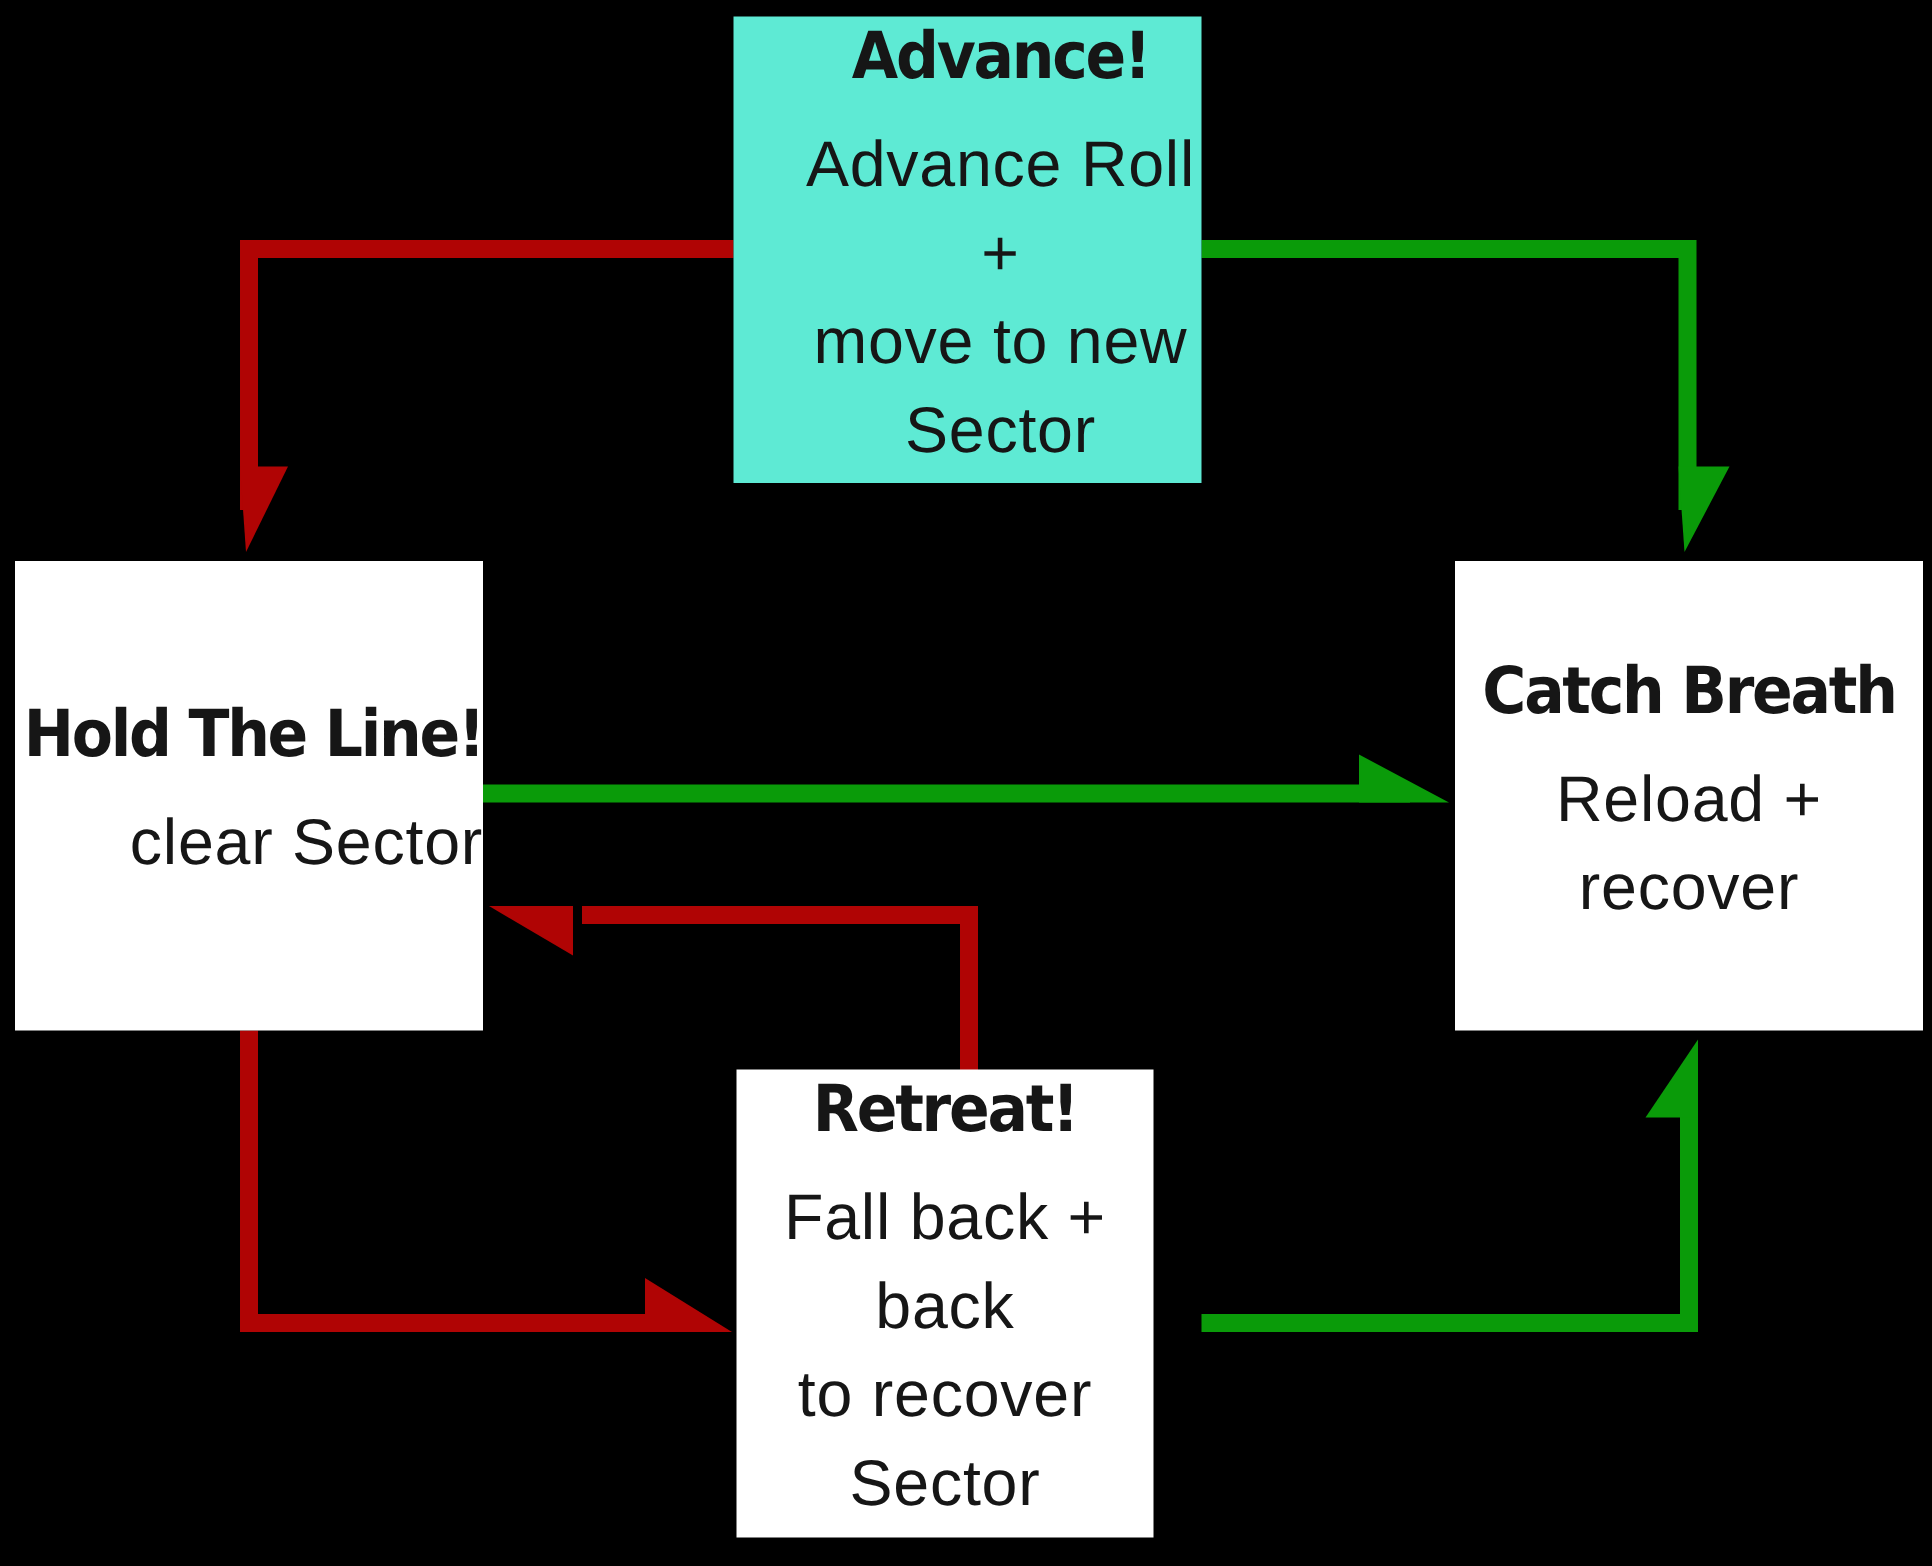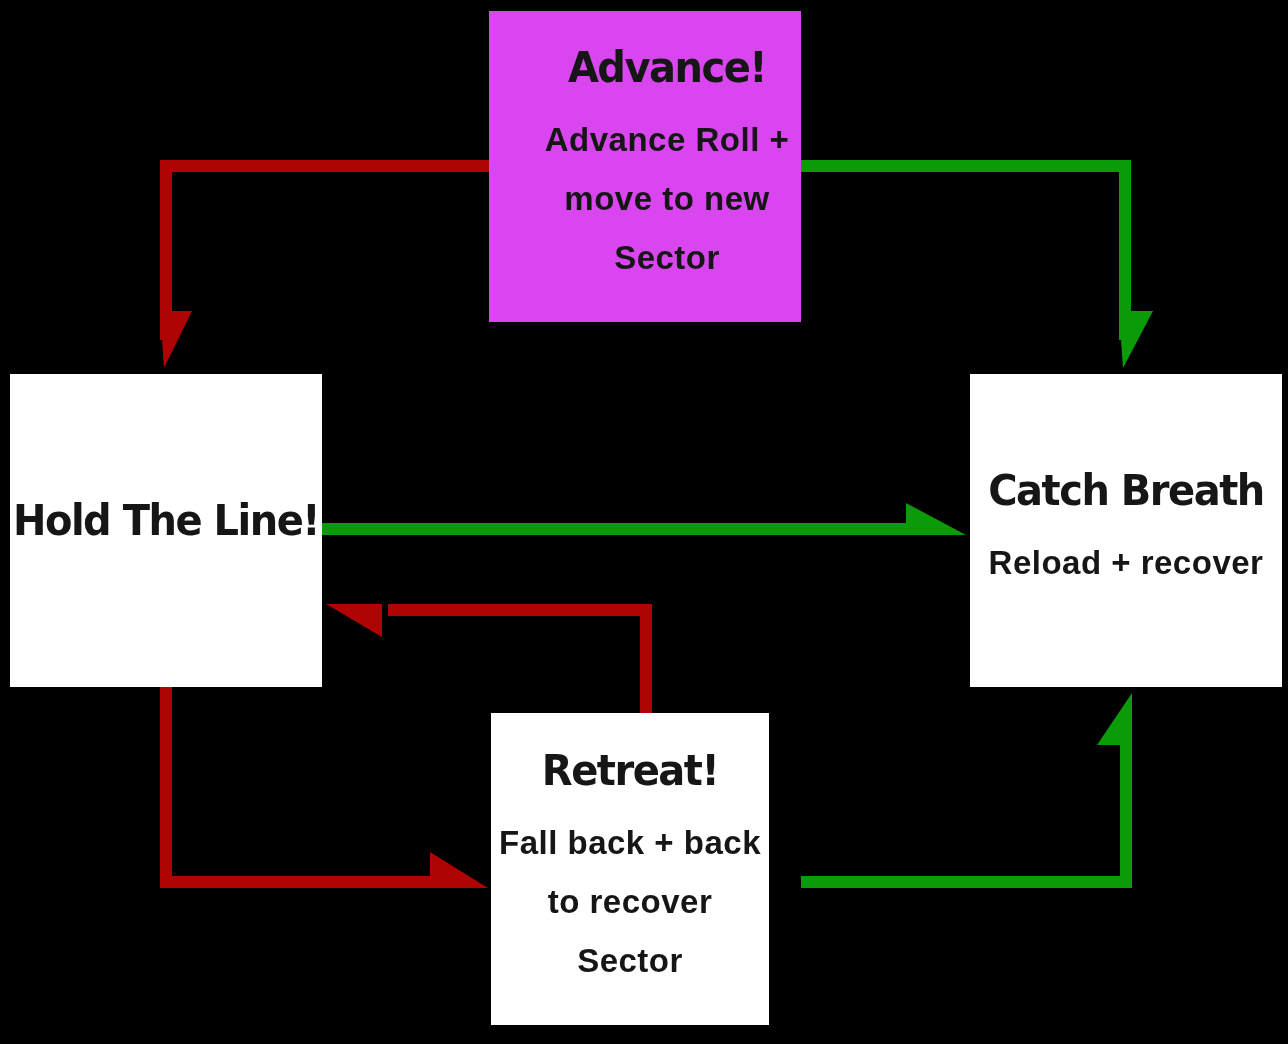--- a/index.html
+++ b/index.html
@@ -12,24 +12,24 @@
     position:absolute;background:#fff;color:#161616;
     display:flex;flex-direction:column;align-items:center;justify-content:center;
     text-align:center;box-sizing:border-box;
   }
   .node-title{
     font-family:"DejaVu Sans","Liberation Sans",sans-serif;
     font-weight:800;font-size:40px;letter-spacing:-1.5px;
     line-height:1.05;margin-bottom:22px;transform:scaleY(1.08);
   }
   .node-line{
-    font-size:33px;font-weight:700;line-height:59px;letter-spacing:0.5px;
+    font-size:43px;font-weight:400;line-height:59px;letter-spacing:0.5px;
   }
   #node-advance{left:489px;top:11px;width:312px;height:311px;}
-  #node-hold{left:10px;top:374px;width:312px;height:313px;}
+  #node-hold{left:10px;top:374px;width:312px;height:313px;align-items:flex-end;}
   #node-catch{left:970px;top:374px;width:312px;height:313px;}
   #node-retreat{left:491px;top:713px;width:278px;height:312px;}
   .shaft{fill:none;stroke-width:12px;}
 </style>
 </head>
 <body>
 
 <div id="canvas" style="background: rgb(0, 0, 0);">
 
   <svg id="arrow-layer" viewBox="0 0 1288 1044" xmlns="http://www.w3.org/2000/svg">
@@ -58,29 +58,30 @@
       <path class="shaft c-red" d="M 166 687 L 166 882 L 434 882" stroke="#b00404"></path>
       <polygon class="head c-red" points="430,852 488,888 430,888" fill="#b00404"></polygon>
     </g>
 
     <g>
       <path class="shaft c-green" d="M 801 882 L 1126 882 L 1126 724" stroke="#0a9b09"></path>
       <polygon class="head c-green" points="1097,745 1132,745 1132,693" fill="#0a9b09"></polygon>
     </g>
   </svg>
 
-  <div class="node" id="node-advance" style="background: #d946ef; color: rgb(22, 22, 22); padding-left: 44px;">
+  <div class="node" id="node-advance" style="background: #5eead4; color: rgb(22, 22, 22); padding-left: 44px;">
     <div class="node-title">Advance!</div>
     <div class="node-line">Advance Roll +</div>
     <div class="node-line">move to new</div>
     <div class="node-line">Sector</div>
   </div>
 
   <div class="node" id="node-hold" style="background: rgb(255, 255, 255); color: rgb(22, 22, 22);">
     <div class="node-title">Hold The Line!</div>
+    <div class="node-line">clear Sector</div>
   </div>
 
   <div class="node" id="node-catch" style="background: rgb(255, 255, 255); color: rgb(22, 22, 22);">
     <div class="node-title">Catch Breath</div>
     <div class="node-line">Reload + recover</div>
   </div>
 
   <div class="node" id="node-retreat" style="background: rgb(255, 255, 255); color: rgb(22, 22, 22);">
     <div class="node-title">Retreat!</div>
     <div class="node-line">Fall back + back</div>

